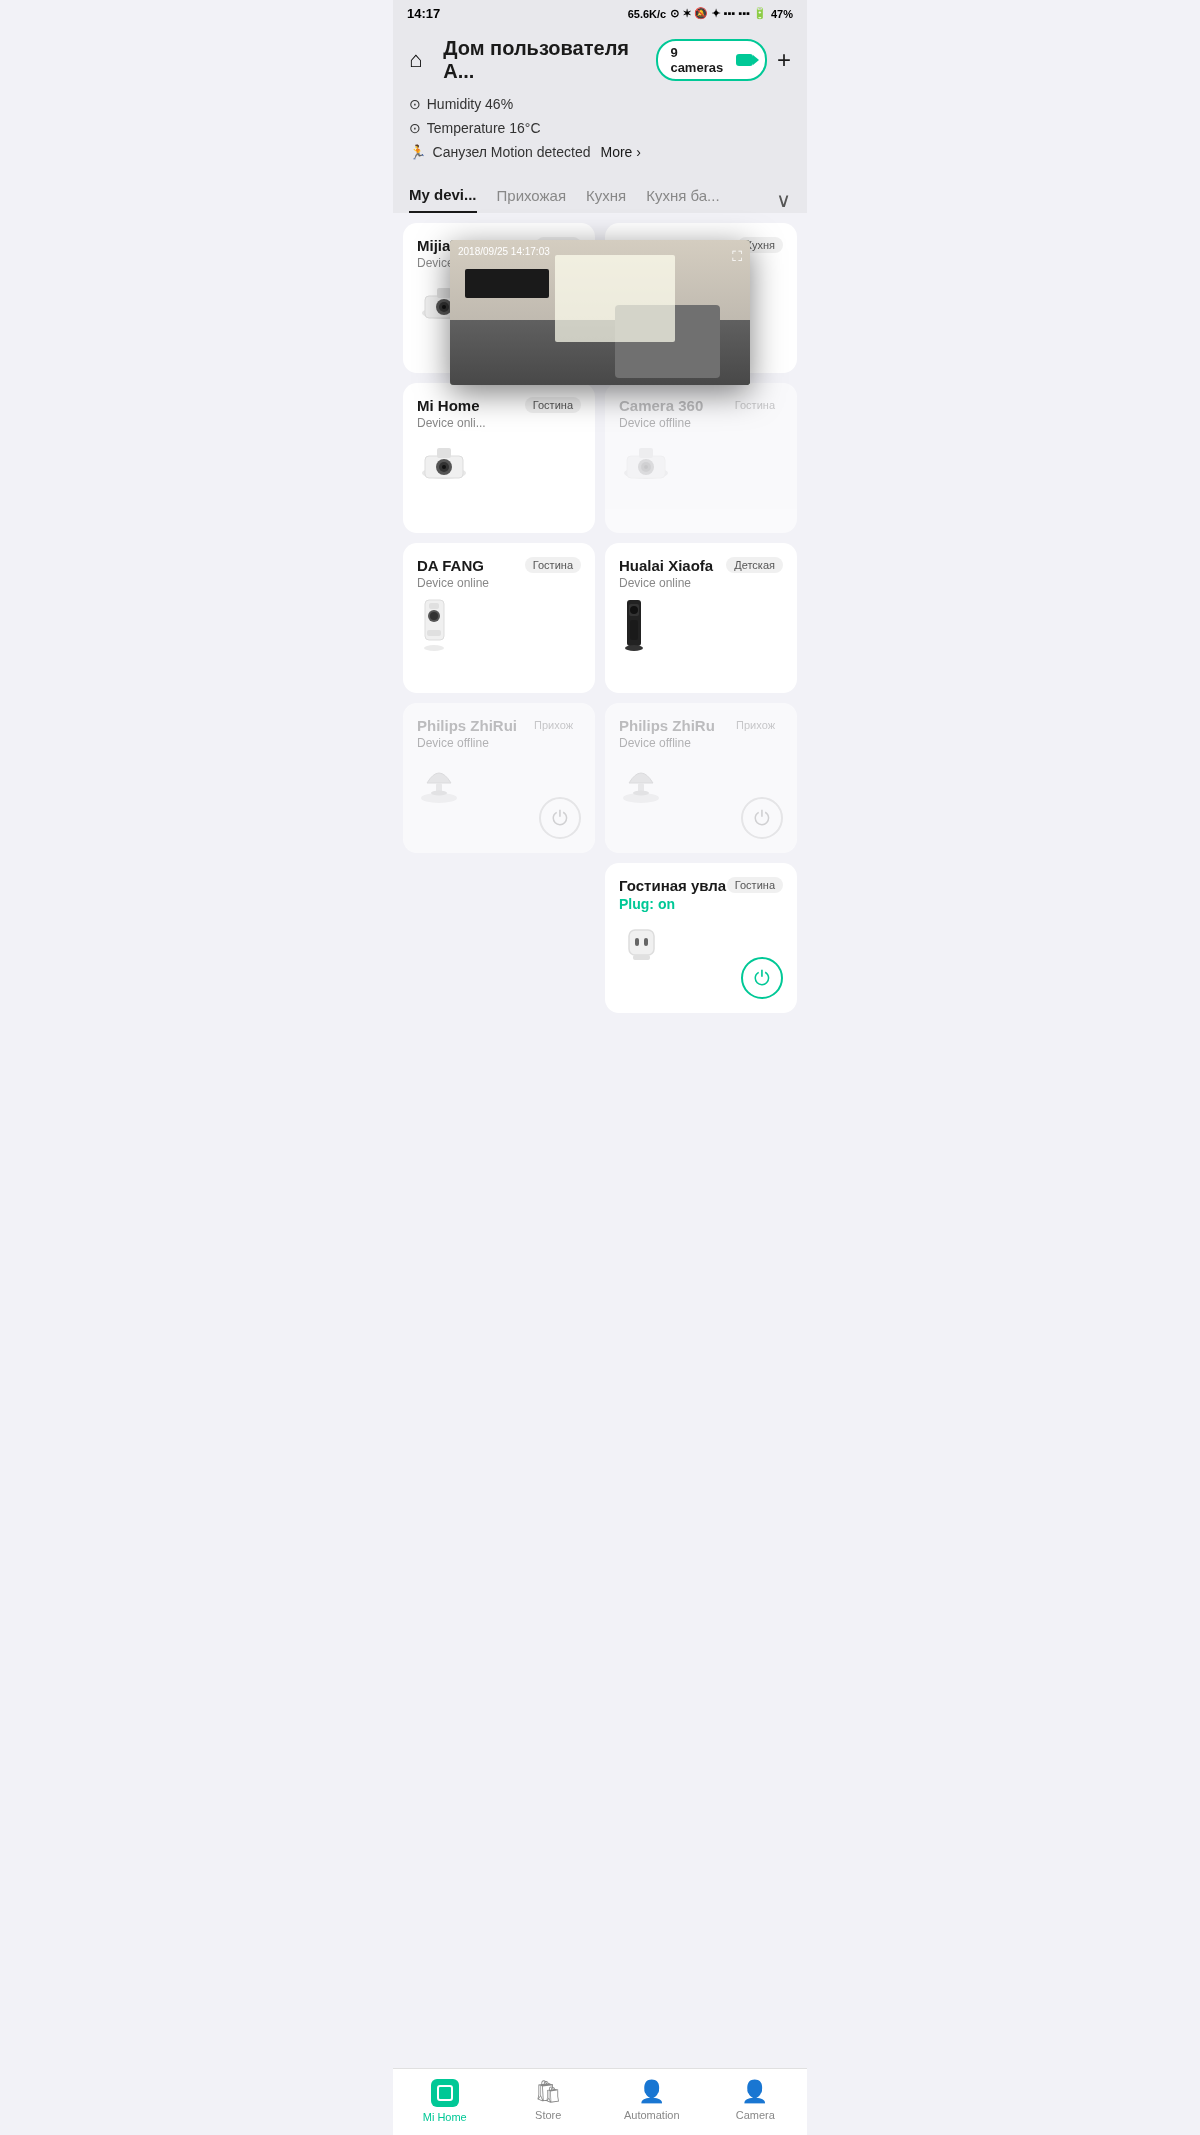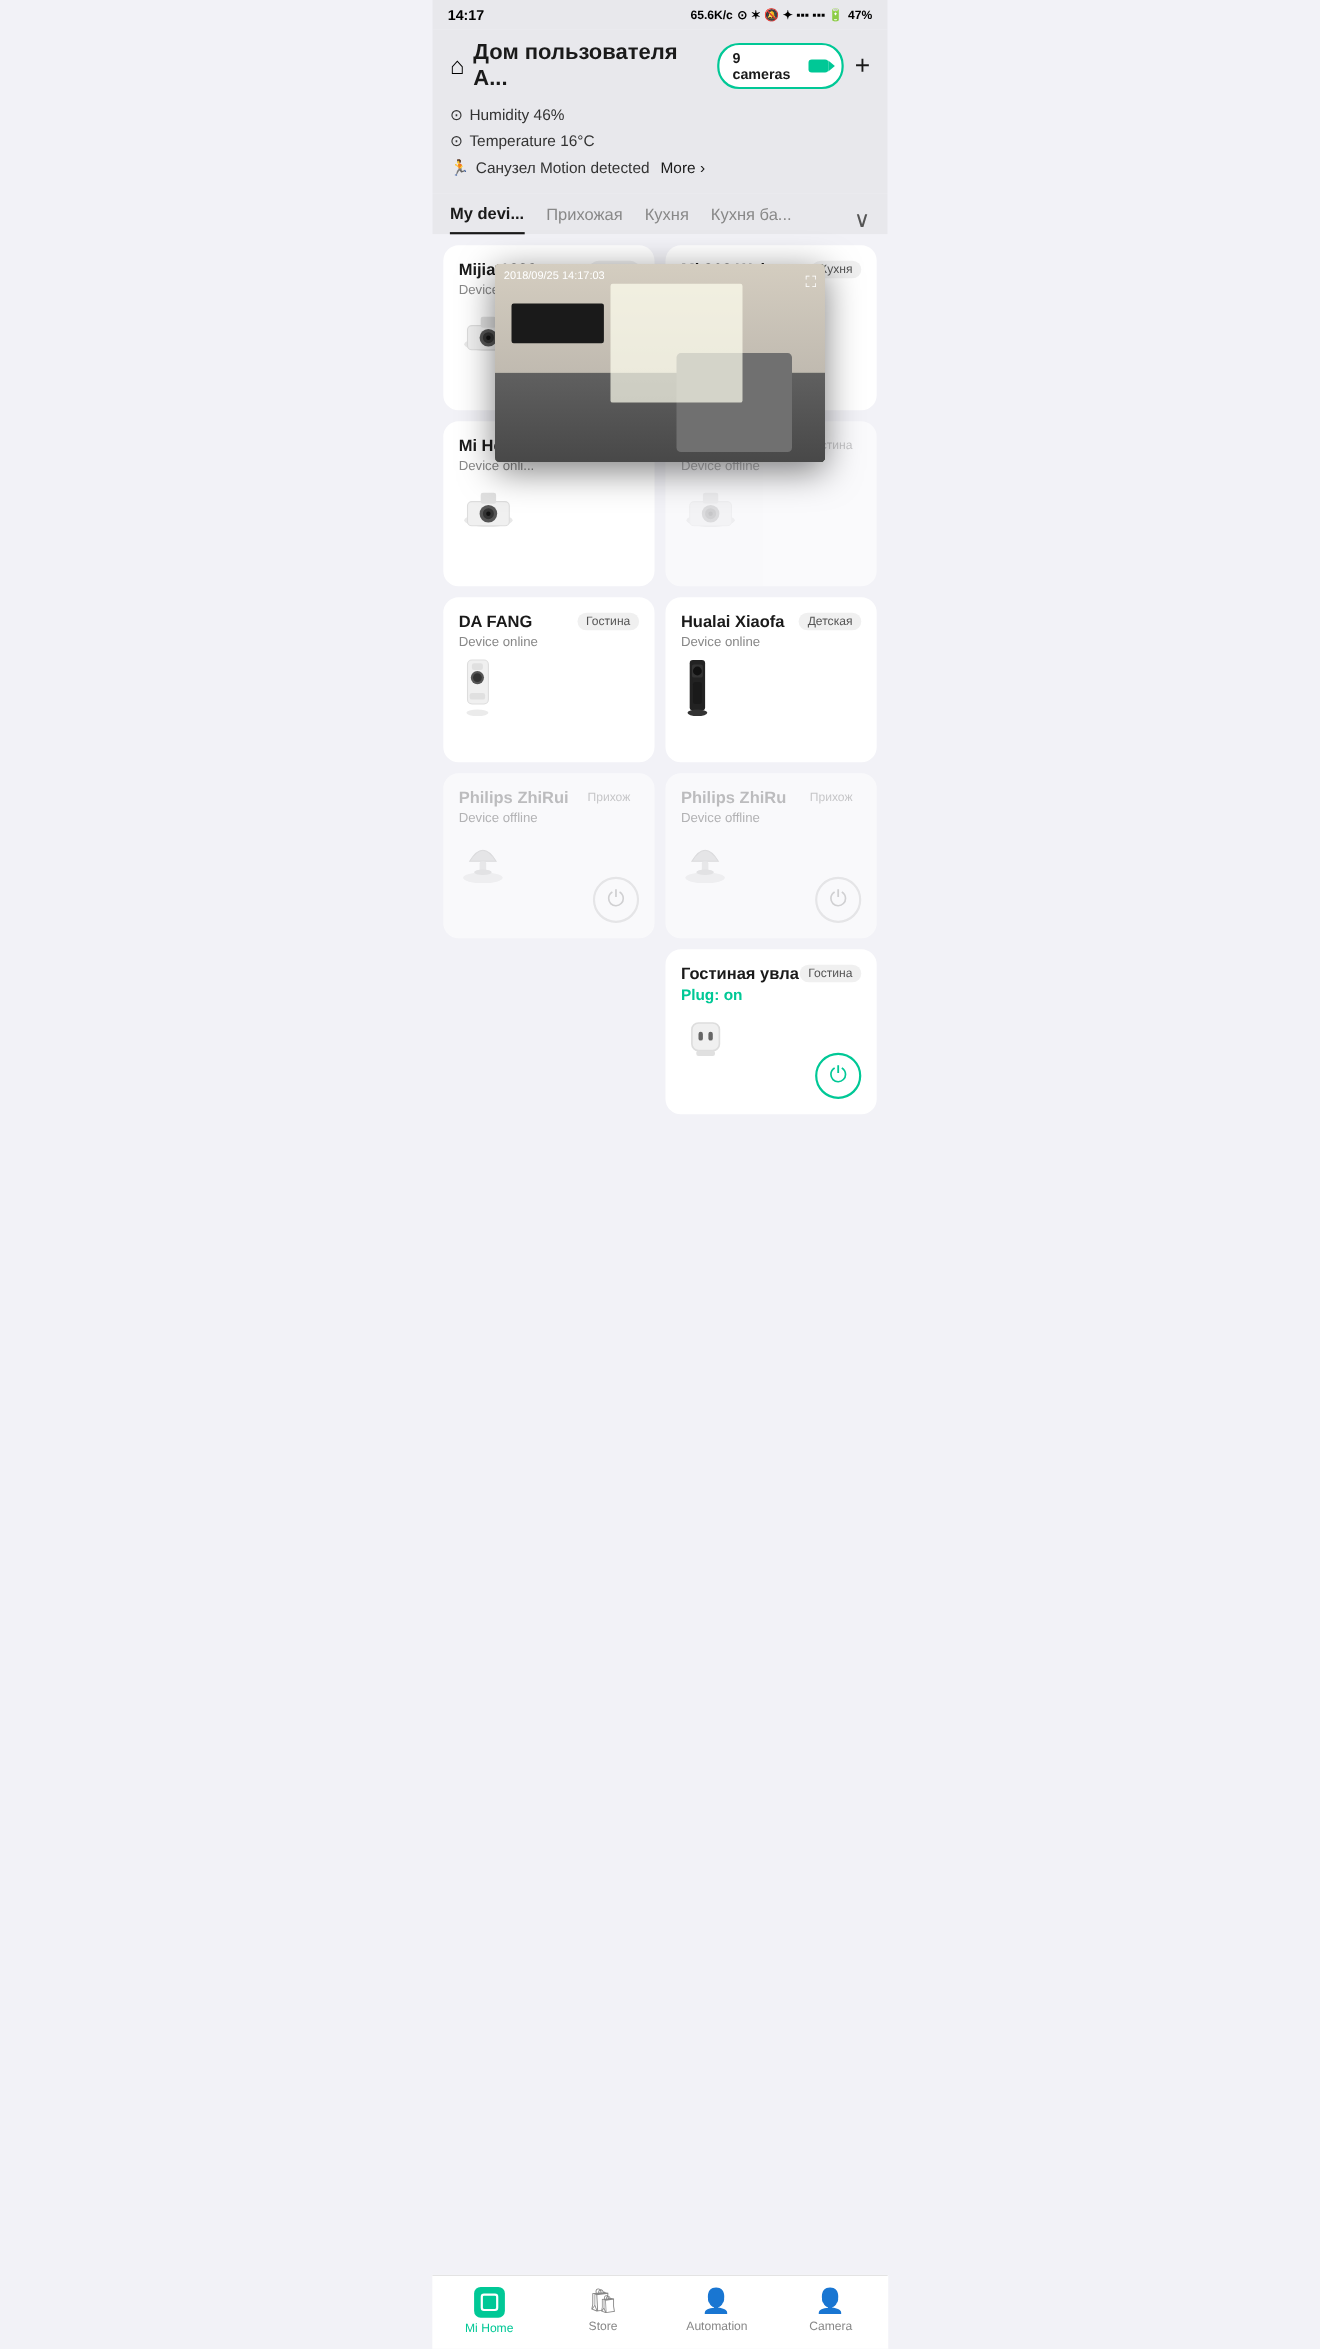--- a/index.html
+++ b/index.html
@@ -39,20 +39,21 @@
     .header-left {
       display: flex;
       align-items: center;
       gap: 8px;
     }
     .home-icon { font-size: 22px; }
     .home-title {
       font-size: 20px;
       font-weight: 700;
       color: #1a1a1a;
+      margin-left: 13px;
     }
     .cameras-badge {
       background: white;
       border: 2px solid #00c896;
       border-radius: 20px;
       padding: 4px 12px;
       display: flex;
       align-items: center;
       gap: 6px;
       font-size: 13px;
@@ -225,21 +226,21 @@
       display: flex;
       align-items: center;
       justify-content: center;
     }
     .live-feed-popup {
       position: absolute;
       top: 240px;
       left: 50%;
       transform: translateX(-50%);
       width: 300px;
-      height: 180px;
+      height: 145px;
       background: #1a1a1a;
       border-radius: 4px;
       overflow: hidden;
       box-shadow: 0 8px 32px rgba(0,0,0,0.5);
     }
     .live-feed-timestamp {
       position: absolute;
       top: 6px;
       left: 8px;
       color: white;

